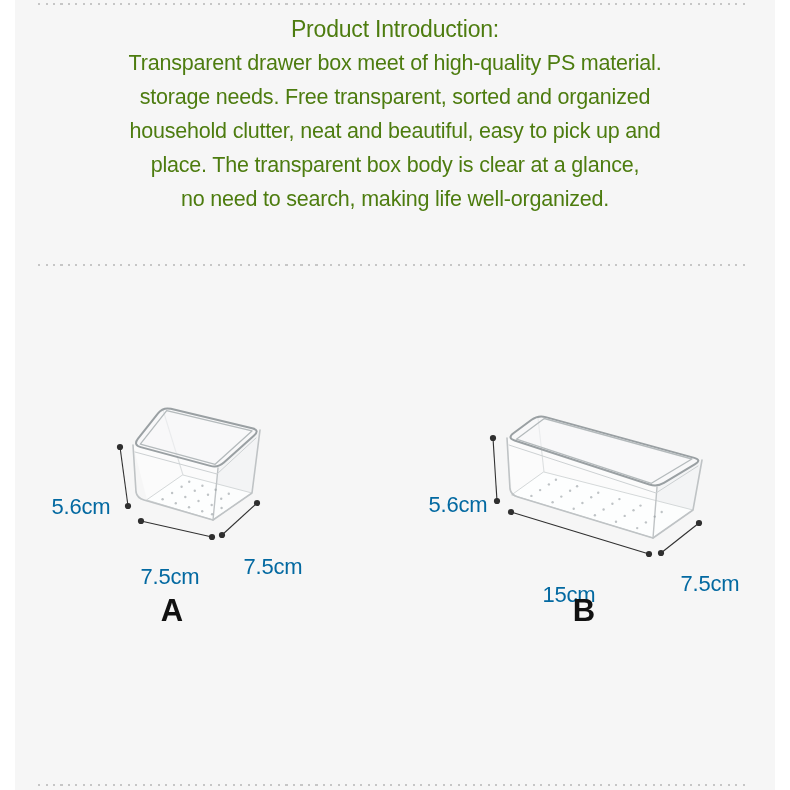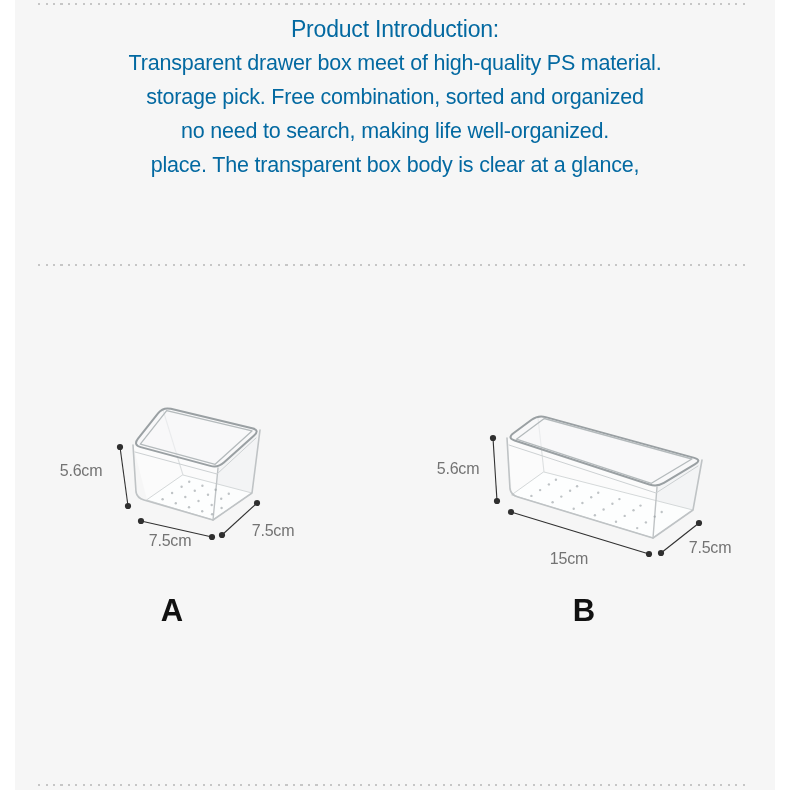--- a/index.html
+++ b/index.html
@@ -18,33 +18,34 @@
   .divider {
     position: absolute; left: 23px; width: 707px; height: 2px;
     background: repeating-linear-gradient(90deg, #c6c6c6 0 2px, transparent 2px 7.5px);
   }
   .divider.top    { top: 3px; }
   .divider.middle { top: 264px; }
   .divider.bottom { top: 784px; }
   .intro {
     position: absolute; top: 12px; left: 0; width: 100%;
     text-align: center;
-    color: #0369a1;
+    color: #4d7c0f;
     font-size: 21.5px; line-height: 34px; letter-spacing: -0.2px;
   }
   .intro .title { font-size: 23px; }
   .fig { position: absolute; top: 390px; height: 250px; }
   .fig-a { left: 25px;  width: 280px; }
   .fig-b { left: 405px; width: 340px; }
   .fig svg.art { position: absolute; left: 0; top: 0; }
   .dim {
     position: absolute; width: 70px;
     text-align: center;
-    font-size: 16px; color: #737373; letter-spacing: -0.2px;
+    font-size: 22px; color: #0369a1; letter-spacing: -0.2px;
     white-space: nowrap;
+    margin-top: 32px;
   }
   .fig-a .dim-h { left: 8px;   top: 72px;  width: 66px; }
   .fig-a .dim-w { left: 95px;  top: 142px; }
   .fig-a .dim-d { left: 198px; top: 132px; }
   .fig-b .dim-h { left: 5px;   top: 70px;  width: 66px; }
   .fig-b .dim-w { left: 114px; top: 160px; }
   .fig-b .dim-d { left: 255px; top: 149px; }
   .letter {
     position: absolute; top: 203px; width: 70px;
     text-align: center;
@@ -56,23 +57,24 @@
 </head>
 <body>
 
 <div class="panel">
 
   <div class="divider top"></div>
 
   <div class="intro">
     <div class="title">Product Introduction:</div>
     <div>Transparent drawer box meet of high-quality PS material.</div>
-    <div>storage pick. Free combination, sorted and organized</div>
+    <div>storage needs. Free transparent, sorted and organized</div>
+    <div>household clutter, neat and beautiful, easy to pick up and</div>
+    <div>place. The transparent box body is clear at a glance,</div>
     <div>no need to search, making life well-organized.</div>
-    <div>place. The transparent box body is clear at a glance,</div>
   </div>
 
   <div class="divider middle"></div>
 
   <div class="fig fig-a">
     <svg class="art" width="280" height="250" viewBox="0 0 280 250">
       <g stroke-linejoin="round" stroke-linecap="round">
 
         <path d="M93 55 L178 78 L173 130 L107 110 Z" fill="rgba(255,255,255,0.55)" stroke="none"></path>
         <path d="M178 78 L220 40 L212 103 L173 130 Z" fill="rgba(242,244,245,0.6)" stroke="none"></path>

